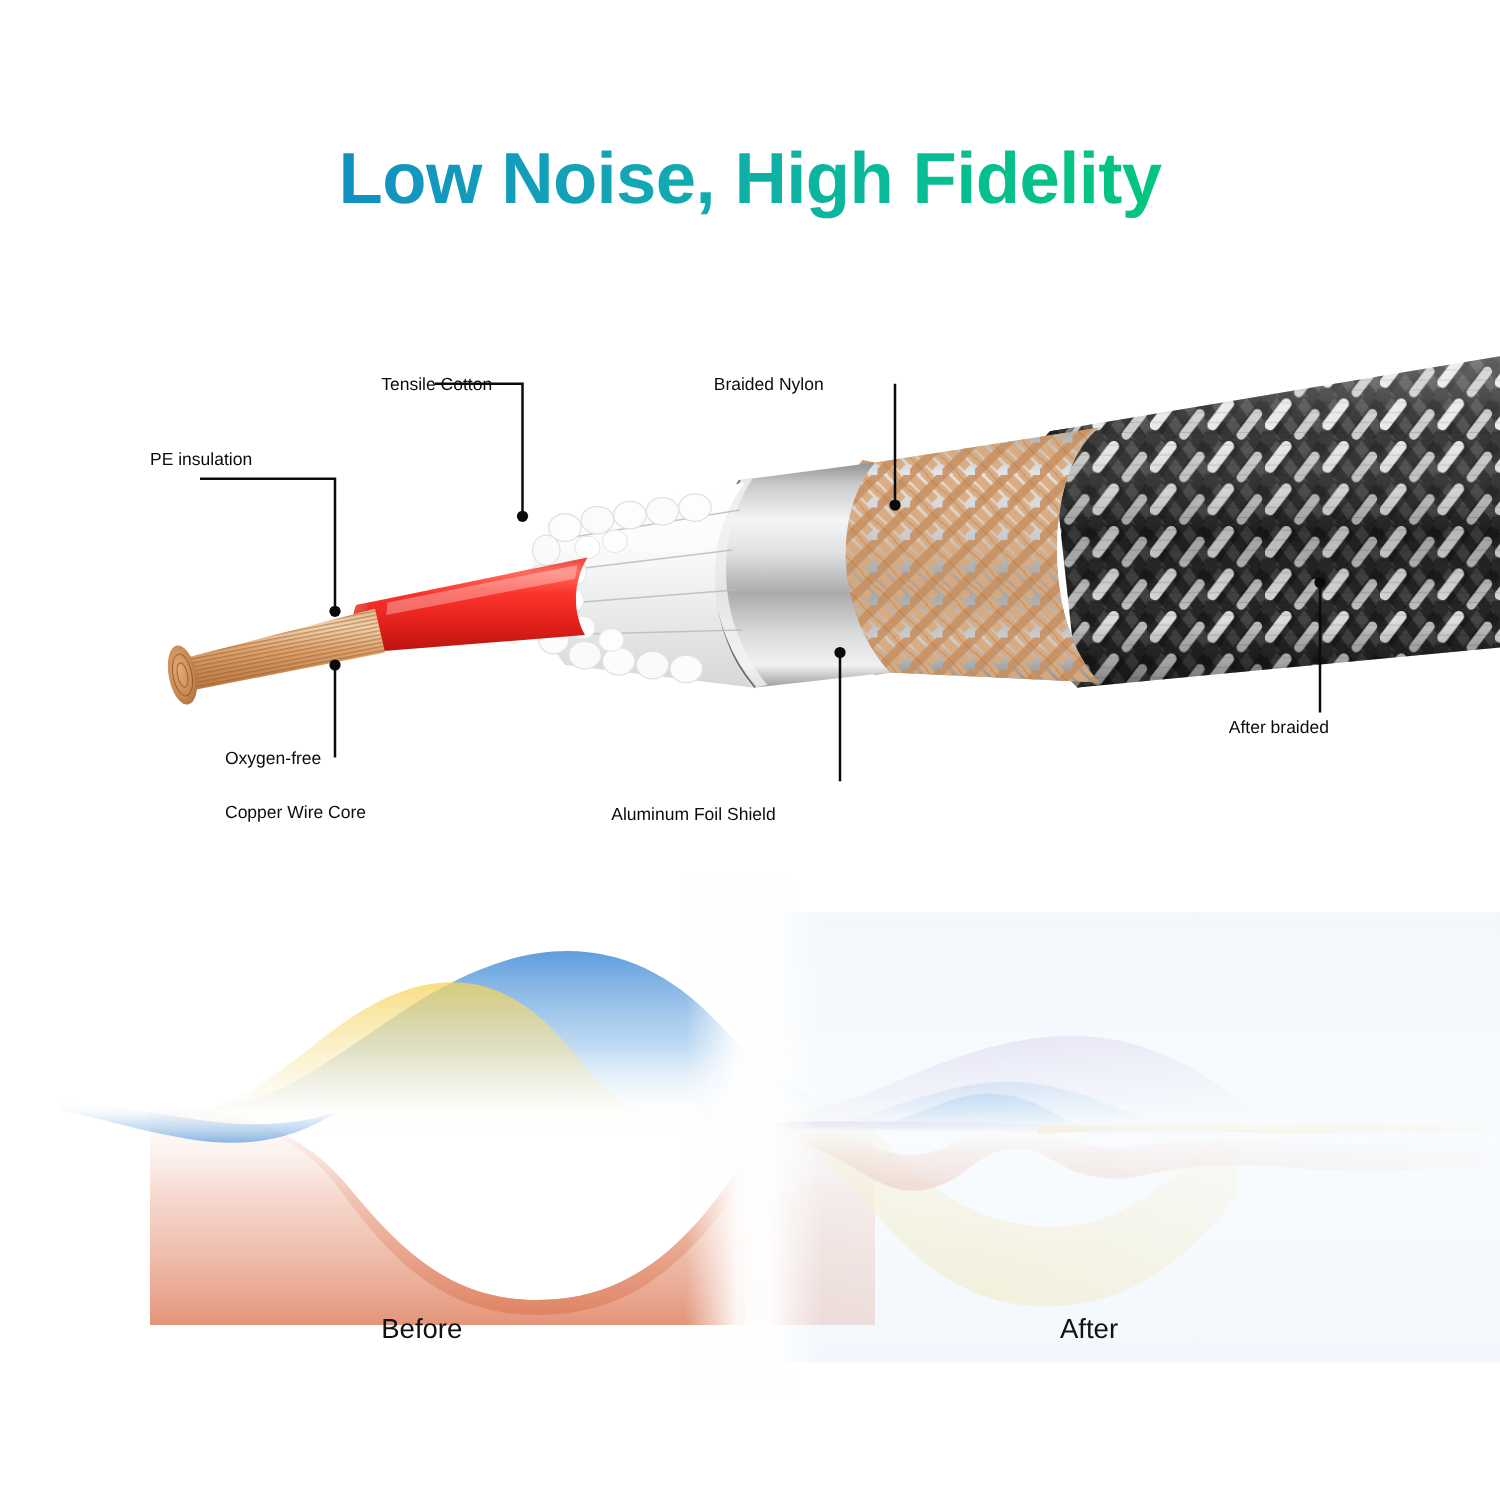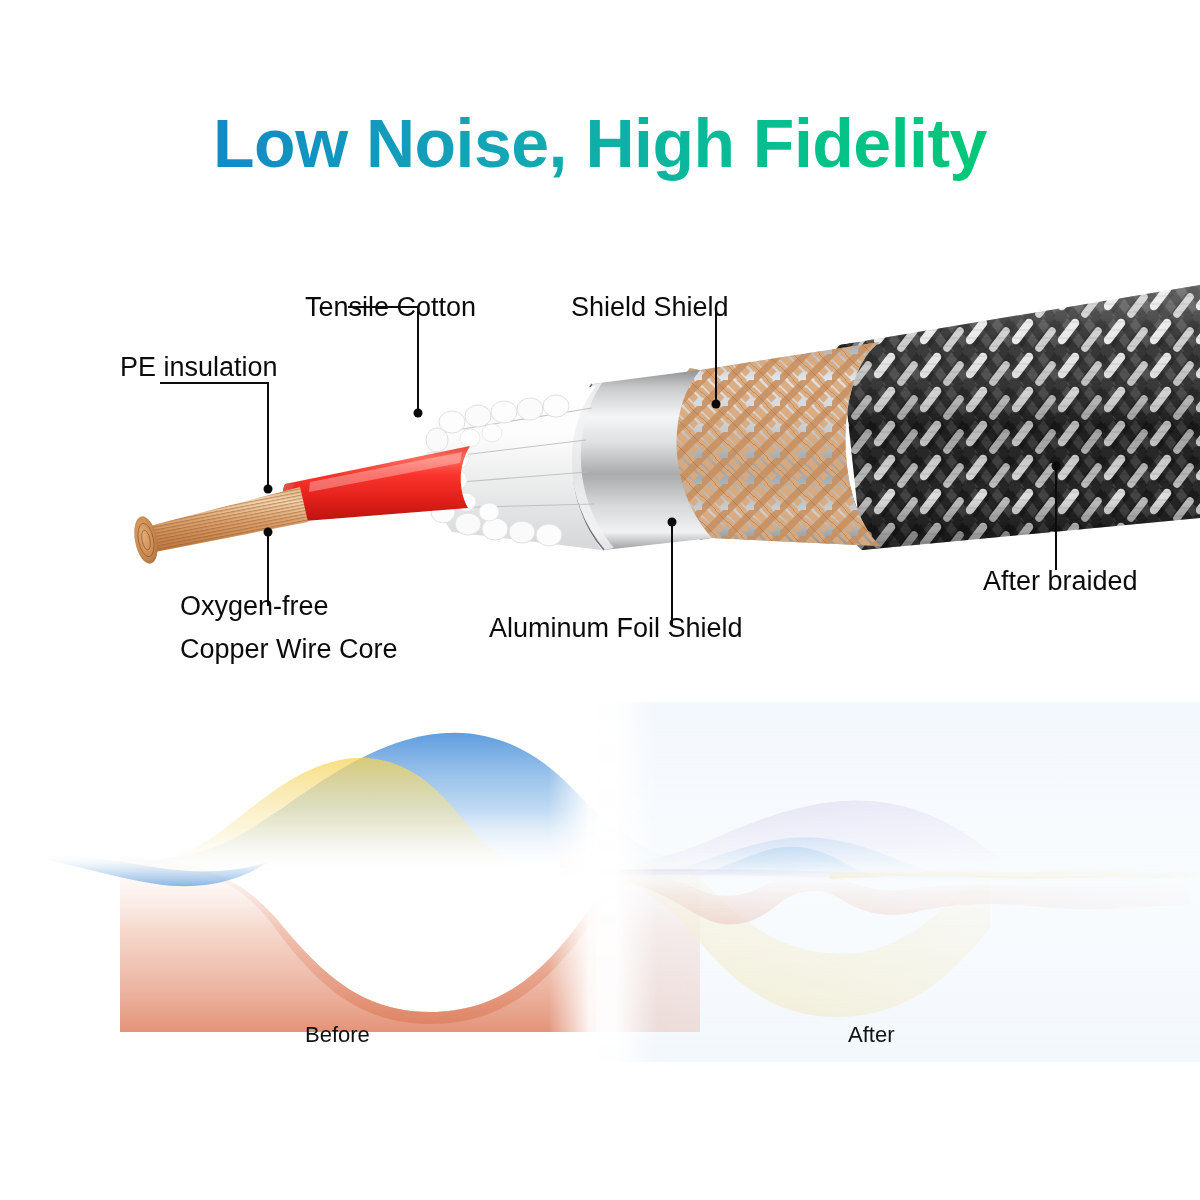--- a/index.html
+++ b/index.html
@@ -5,40 +5,40 @@
   html,body{margin:0;padding:0;background:#ffffff;}
   body{width:1200px;height:1200px;overflow:hidden;
        font-family:"Liberation Sans","DejaVu Sans",sans-serif;
        -webkit-font-smoothing:antialiased;}
   #page{position:relative;width:1200px;height:1200px;background:#fff;}
 
   
   #title{
     position:absolute;left:0;top:104px;width:1200px;
     text-align:center;
-    font-size:68px;font-weight:bold;letter-spacing:-0.5px;
+    font-size:58px;font-weight:bold;letter-spacing:-0.5px;
     line-height:78px;
     background:linear-gradient(90deg,#1272b8 0%,#1289c6 17%,#13a6b5 42%,#08bd93 62%,#00c878 82%,#05cc7e 100%);
     -webkit-background-clip:text;background-clip:text;
     color:transparent;-webkit-text-fill-color:transparent;
     white-space:nowrap;
   }
 
   
   #cable-area{position:absolute;left:0;top:250px;width:1200px;height:440px;}
   #cable-svg{position:absolute;left:0;top:0;}
 
   .lbl{
     position:absolute;
-    font-size:27px;color:#0b0b0b;
+    font-size:14px;color:#0b0b0b;
     white-space:nowrap;line-height:27px;
   }
 
   
-  #wave-area{position:absolute;left:0;top:672px;width:1088px;height:420px;}
+  #wave-area{position:absolute;left:0;top:700px;width:1088px;height:420px;}
   #wave-svg{position:absolute;left:0;top:0;}
 
   .wavelbl{
     position:absolute;font-size:22px;color:#111;white-space:nowrap;
   }
 </style>
 </head>
 <body>
 
 <div id="page">
@@ -252,25 +252,25 @@
 
         <path d="M 268 356 L 268 282"></path>
         <circle cx="268" cy="282" r="4.5" fill="#0b0b0b" stroke="none"></circle>
       </g>
     </svg>
 
     <div class="lbl" style="left:120px;top:104px;">PE insulation</div>
 
     <div class="lbl" style="left:305px;top:44px;">Tensile Cotton</div>
 
-    <div class="lbl" style="left:571px;top:44px;">Shield Shield</div>
+    <div class="lbl" style="left:571px;top:44px;">Braided Nylon</div>
 
     <div class="lbl" style="left:983px;top:318px;">After braided</div>
 
-    <div class="lbl" style="left:489px;top:365px;">Aluminum Foil Shield</div>
+    <div class="lbl" style="left:489px;top:388px;">Aluminum Foil Shield</div>
 
     <div class="lbl" style="left:180px;top:343px;">Oxygen-free</div>
 
     <div class="lbl" style="left:180px;top:386px;">Copper Wire Core</div>
   </div>
 
   <div id="wave-area">
     <svg id="wave-svg" width="1200" height="420" viewBox="0 0 1200 420">
       <defs>
 

